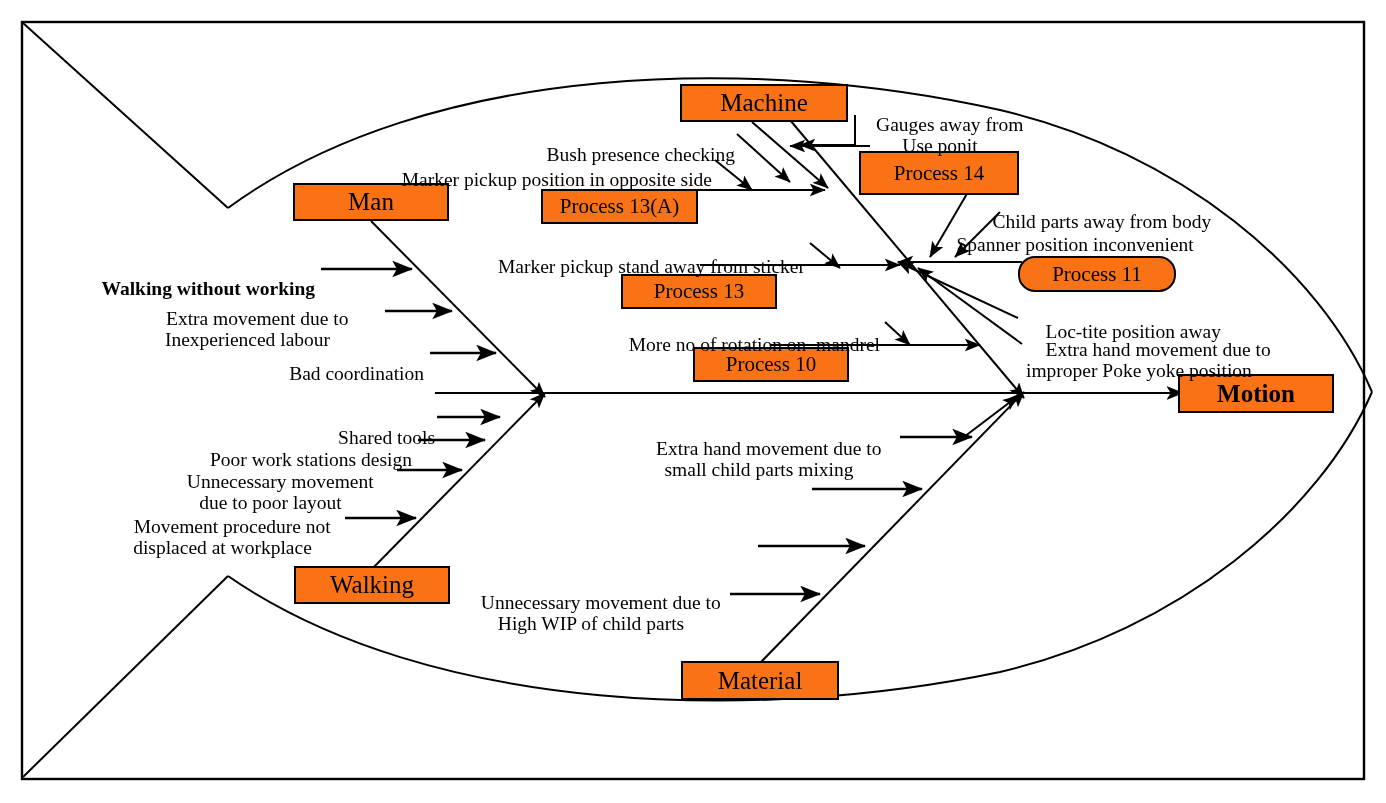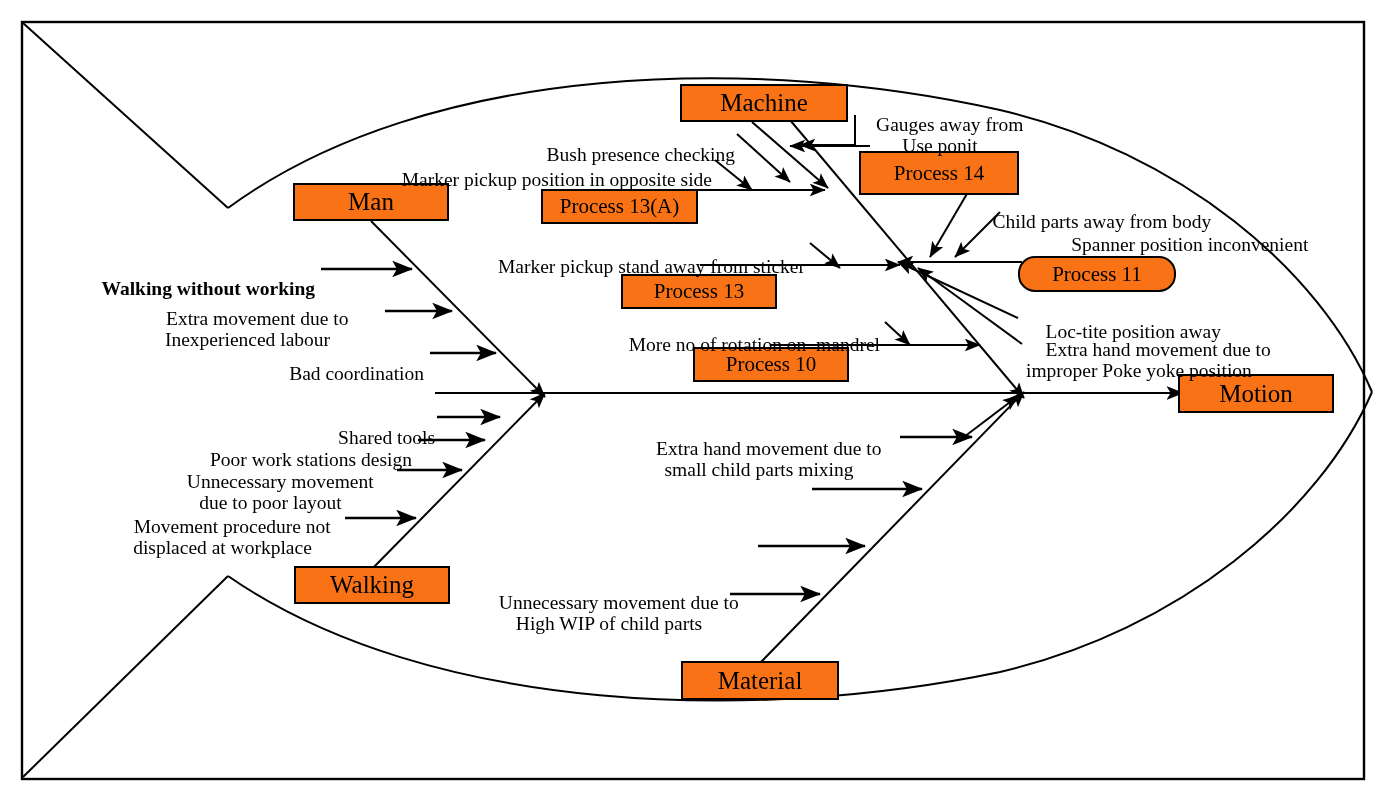--- a/index.html
+++ b/index.html
@@ -102,21 +102,21 @@
   </div>
 
   <div class="boxlbl" style="left:294px;top:566px;width:156px;height:38px;font-size:25px;">
     <span>Walking</span>
   </div>
 
   <div class="boxlbl" style="left:681px;top:661px;width:158px;height:39px;font-size:25px;">
     <span>Material</span>
   </div>
 
-  <div class="boxlbl" style="left:1178px;top:374px;width:156px;height:39px;font-size:25px;">
+  <div class="boxlbl" style="left:1178px;top:374px;width:156px;height:39px;font-size:25px;font-weight:bold;">
     <span>Motion</span>
   </div>
 
   <div class="boxlbl" style="left:541px;top:189px;width:157px;height:35px;font-size:21px;">
     <span>Process 13(A)</span>
   </div>
 
   <div class="boxlbl" style="left:859px;top:151px;width:160px;height:44px;font-size:21px;">
     <span>Process 14</span>
   </div>
@@ -156,21 +156,21 @@
   </div>
   <div class="lbl cause c-right" style="left:450px;top:235px;width:355px;">
     <span>Marker pickup stand away from sticker</span>
   </div>
   <div class="lbl cause c-right" style="left:580px;top:313px;width:300px;">
     <span>More no of rotation on  mandrel</span>
   </div>
   <div class="lbl cause c-left" style="left:973px;top:190px;width:290px;">
     <span>Child parts away from body</span>
   </div>
-  <div class="lbl cause c-left" style="left:1030px;top:213px;width:300px;text-align:center;">
+  <div class="lbl cause c-left" style="left:937px;top:213px;width:300px;">
     <span>Spanner position inconvenient</span>
   </div>
   <div class="lbl cause c-left" style="left:1026px;top:300px;width:270px;">
     <span>Loc-tite position away</span>
   </div>
   <div class="lbl cause c-left" style="left:1026px;top:318px;width:300px;">
     <span style="white-space:pre-line;">Extra hand movement due to
 improper Poke yoke position</span>
   </div>
 
@@ -186,18 +186,18 @@
   </div>
   <div class="lbl cause c-center" style="left:100px;top:495px;width:245px;">
     <span style="white-space:pre-line;">Movement procedure not
 displaced at workplace</span>
   </div>
 
   <div class="lbl cause c-center" style="left:624px;top:417px;width:270px;">
     <span style="white-space:pre-line;">Extra hand movement due to
 small child parts mixing</span>
   </div>
-  <div class="lbl cause c-center" style="left:473px;top:571px;width:272px;">
+  <div class="lbl cause c-center" style="left:455px;top:571px;width:272px;">
     <span style="white-space:pre-line;">Unnecessary movement due to
 High WIP of child parts</span>
   </div>
 
 </div>
 
 </body></html>

